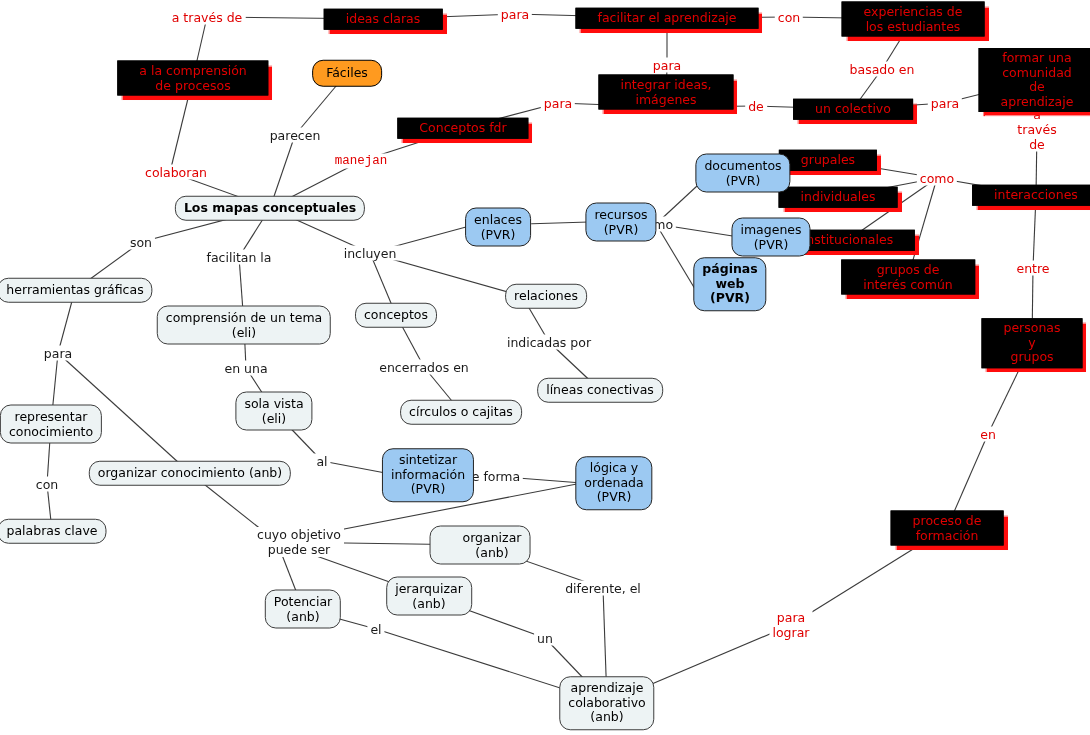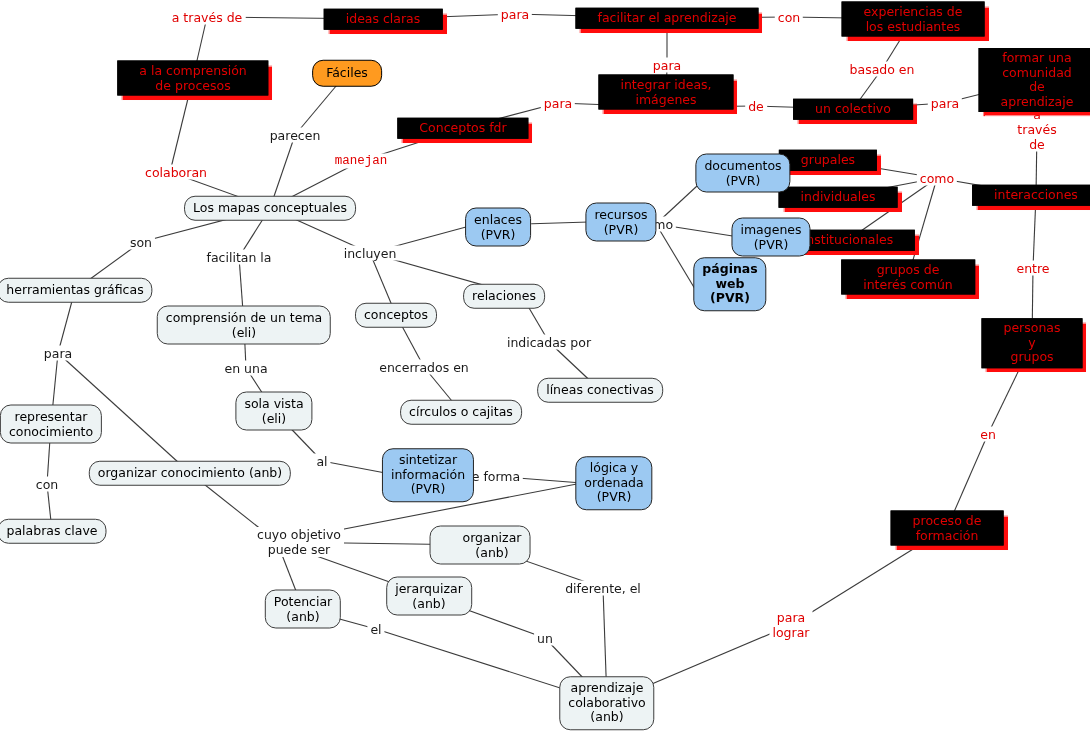--- a/index.html
+++ b/index.html
@@ -185,30 +185,30 @@
       <div class="node yellow" style="left: 838px; top: 197px;">individuales</div>
       <div class="node yellow" style="left: 848px; top: 240px;">institucionales</div>
       <div class="node yellow" style="left: 908px; top: 277px;">grupos de
 interés común</div>
       <div class="node yellow" style="left: 1036px; top: 195px;">interacciones</div>
       <div class="node yellow" style="left: 1032px; top: 343px;">personas y
 grupos</div>
       <div class="node yellow" style="left: 947px; top: 528px;">proceso de
 formación</div>
       <div class="node orange" style="left: 347px; top: 73px;">Fáciles</div>
-      <div class="node gray" style="left: 270px; top: 208px;">Los mapas conceptuales</div>
+      <div class="node gray" style="left: 270px; top: 208px; font-weight: bold;">Los mapas conceptuales</div>
       <div class="node gray" style="left: 75px; top: 290px;">herramientas gráficas</div>
       <div class="node gray" style="left: 244px; top: 325px;">comprensión de un tema
 (eli)</div>
       <div class="node gray" style="left: 274px; top: 411px;">sola vista
 (eli)</div>
       <div class="node gray" style="left: 51px; top: 424px;">representar
 conocimiento</div>
       <div class="node gray" style="left: 396px; top: 315px; padding-left: 8px;">conceptos</div>
-      <div class="node gray" style="left: 504px; top: 296px;">relaciones</div>
+      <div class="node gray" style="left: 546px; top: 296px;">relaciones</div>
       <div class="node gray" style="left: 461px; top: 412px;">círculos o cajitas</div>
       <div class="node gray" style="left: 600px; top: 390px;">líneas conectivas</div>
       <div class="node gray" style="left: 52px; top: 531px;">palabras clave</div>
       <div class="node gray" style="left: 190px; top: 473px;">organizar conocimiento (anb)</div>
       <div class="node gray" style="left: 480px; top: 545px; padding-left: 32px;">organizar
 (anb)</div>
       <div class="node gray" style="left: 429px; top: 596px;">jerarquizar
 (anb)</div>
       <div class="node gray" style="left: 303px; top: 609px;">Potenciar
 (anb)</div>

